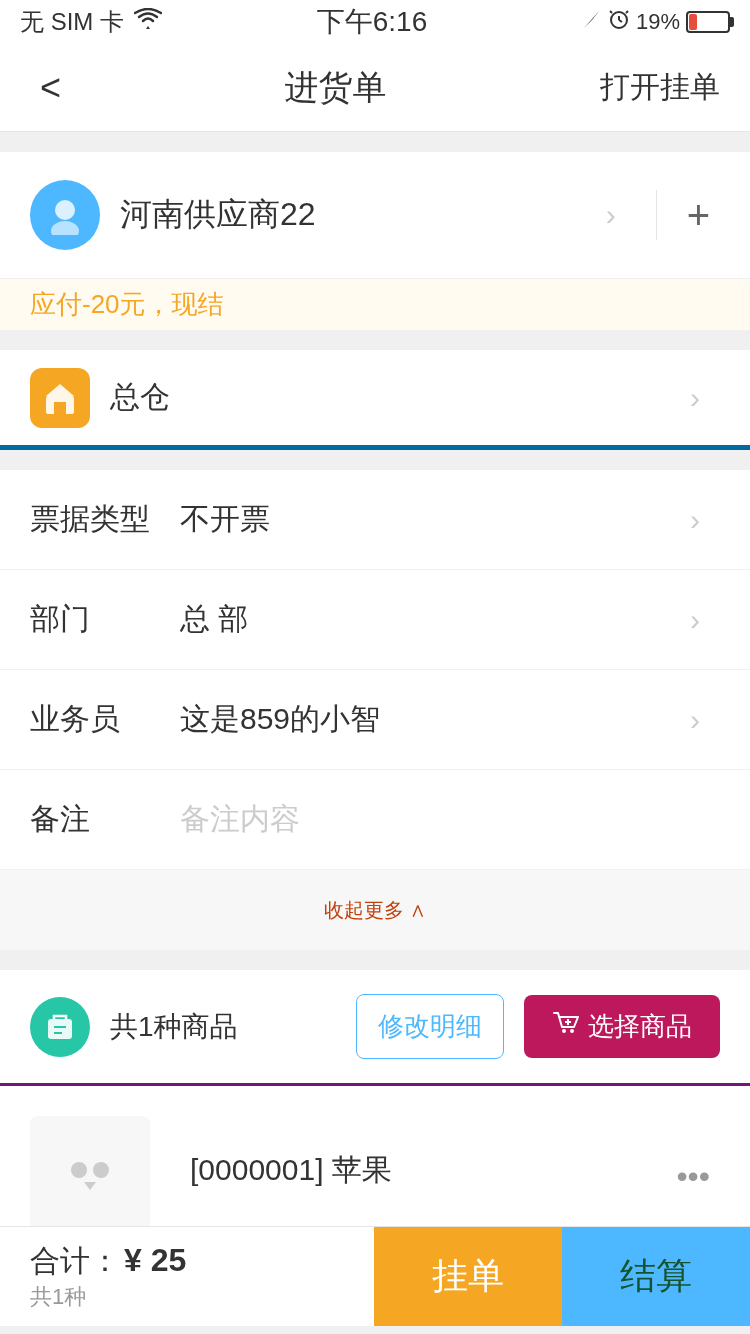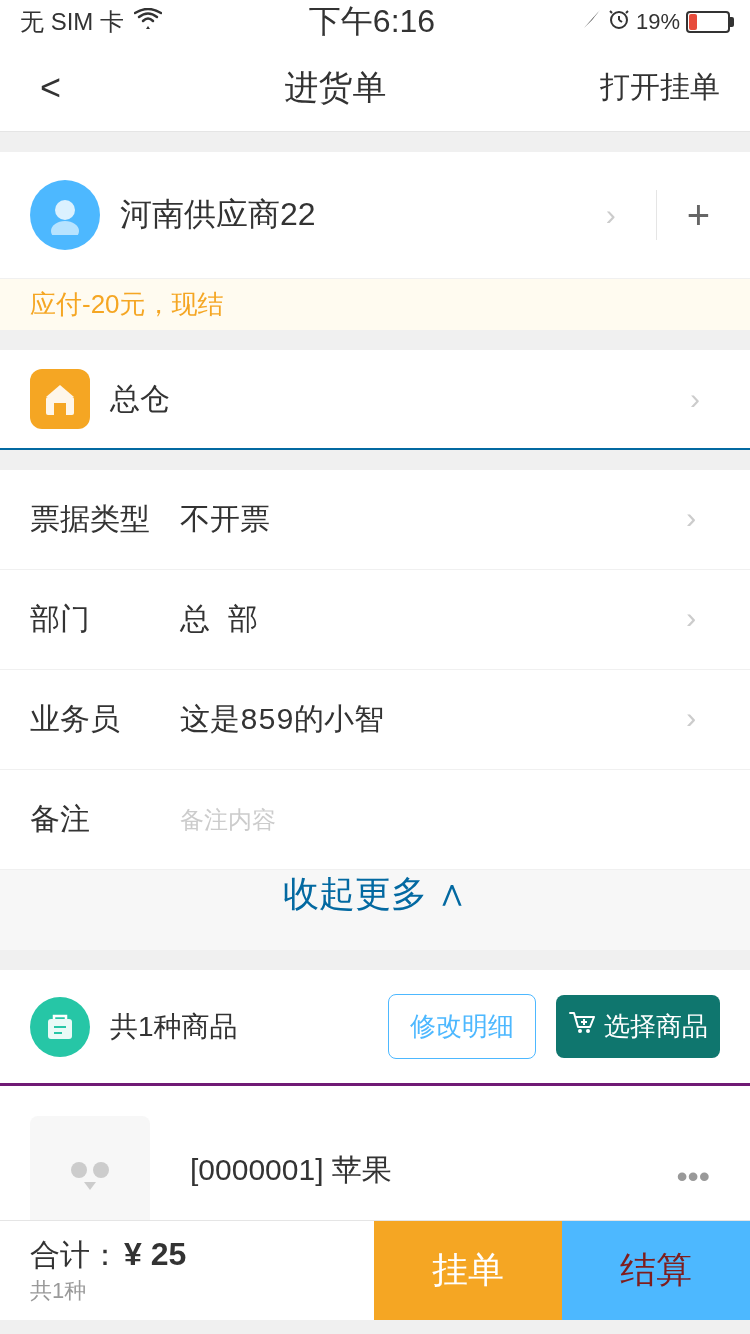--- a/index.html
+++ b/index.html
@@ -19,21 +19,21 @@
       height: 44px;
       background: #fff;
       display: flex;
       align-items: center;
       justify-content: space-between;
       padding: 16px 20px;
       font-size: 24px;
       color: #333;
     }
     .status-left { display: flex; align-items: center; gap: 10px; }
-    .status-center { font-size: 32px; font-weight: 500; }
+    .status-center { font-size: 28px; font-weight: 500; }
     .status-right { display: flex; align-items: center; gap: 6px; font-size: 22px; }
     .battery-icon {
       width: 44px; height: 22px;
       border: 2px solid #333;
       border-radius: 4px;
       position: relative;
       display: inline-block;
     }
     .battery-icon::after {
       content: '';
@@ -140,21 +140,21 @@
       color: #f5a623;
     }
 
     
     .list-row {
       background: #fff;
       display: flex;
       align-items: center;
       padding: 0 30px;
       height: 100px;
-      border-bottom: 2px solid #0369a1;
+      border-bottom: 5px solid #0369a1;
     }
     .row-icon {
       width: 60px; height: 60px;
       border-radius: 12px;
       background: #f5a623;
       display: flex; align-items: center; justify-content: center;
       margin-right: 20px;
       font-size: 30px;
       color: #fff;
     }
@@ -165,50 +165,49 @@
     }
 
     
     .form-row {
       background: #fff;
       display: flex;
       align-items: center;
       padding: 0 30px;
       height: 100px;
       border-bottom: 1px solid #f0f0f0;
-      font-family: Liberation Mono, monospace;
     }
     .form-label {
       font-size: 30px;
       color: #333;
       width: 140px;
       flex-shrink: 0;
     }
     .form-value {
       flex: 1;
       font-size: 30px;
       color: #333;
       padding-left: 10px;
     }
     .form-placeholder {
       flex: 1;
-      font-size: 24px;
+      font-size: 30px;
       color: #ccc;
       padding-left: 10px;
     }
 
     
     .collapse-row {
       background: #f7f7f7;
       display: flex;
-      align-items: flex-start;
+      align-items: center;
       justify-content: center;
       height: 80px;
-      font-size: 36px;
-      color: #0369a1;
+      font-size: 20px;
+      color: #c2410c;
       cursor: pointer;
     }
 
     
     .product-header {
       background: #fff;
       display: flex;
       align-items: center;
       padding: 24px 30px;
       border-bottom: 3px solid #701a75;
@@ -233,23 +232,23 @@
       color: #4db8ff;
       background: #fff;
       border-radius: 8px;
       padding: 14px 21px;
       font-size: 26px;
       cursor: pointer;
     }
     .btn-filled {
       border: none;
       color: #fff;
-      background: #0f766e;
+      background: #be185d;
       border-radius: 8px;
-      padding: 14px 12px;
+      padding: 14px 28px;
       font-size: 26px;
       cursor: pointer;
       display: flex; align-items: flex-end; gap: 8px;
     }
 
     
     .product-item {
       background: #fff;
       display: flex;
       align-items: center;
@@ -284,21 +283,21 @@
     .more-btn {
       font-size: 32px;
       color: #999;
       cursor: pointer;
       padding: 10px;
     }
 
     
     .footer {
       position: fixed;
-      bottom: 14px;
+      bottom: 8px;
       width: 750px;
       height: 100px;
       display: flex;
       background: #fff;
       border-top: 1px solid #e5e5e5;
     }
     .footer-total {
       flex: 1;
       display: flex;
       flex-direction: column;
@@ -324,21 +323,21 @@
       display: flex; align-items: center; justify-content: center;
       font-size: 36px;
       color: #fff;
       cursor: pointer;
     }
     .footer-checkout {
       width: 188px;
       background: #4db8ff;
       display: flex; align-items: center; justify-content: center;
       font-size: 36px;
-      color: #7f1d1d;
+      color: #14532d;
       cursor: pointer;
       text-align: right;
     }
 
     
     .owl-logo {
       width: 80px; height: 80px;
       display: flex; flex-direction: column; align-items: center; justify-content: center;
       color: #bbb;
       font-size: 12px;

